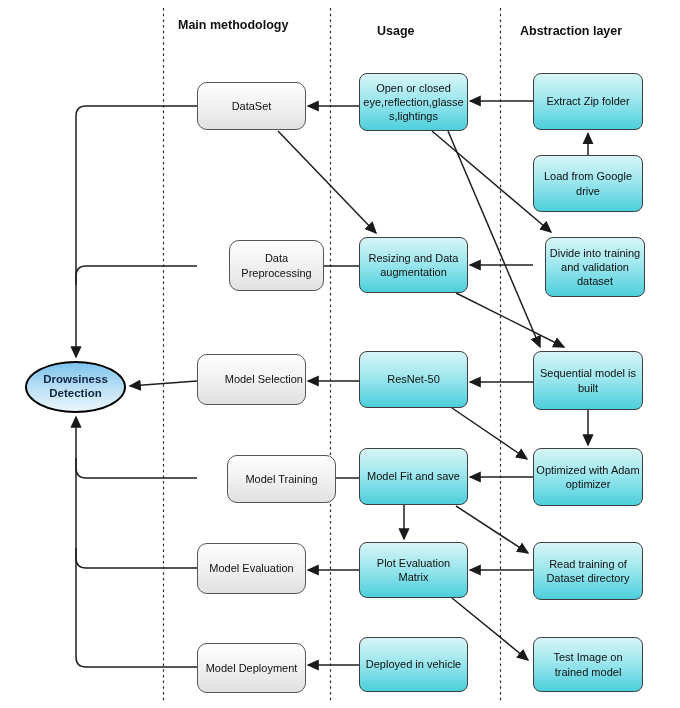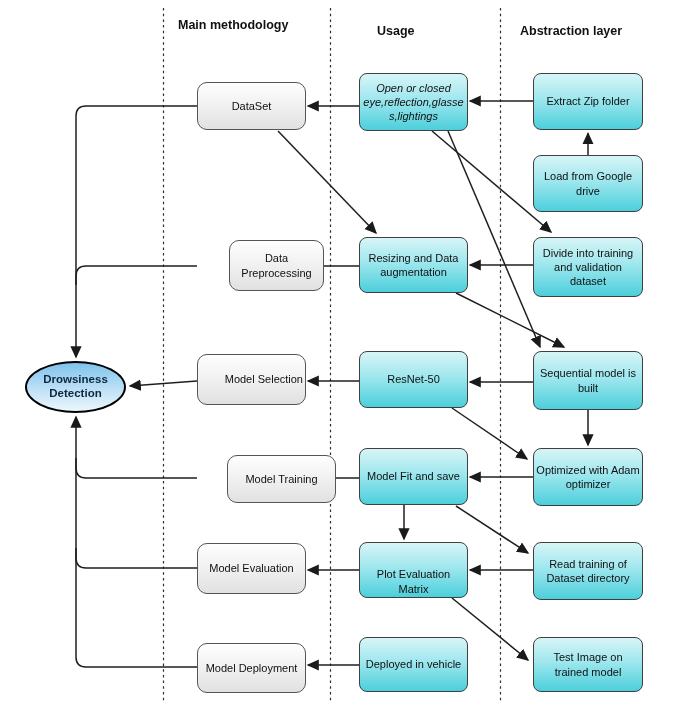--- a/index.html
+++ b/index.html
@@ -94,46 +94,46 @@
   <div class="node gray" style="left:197px;top:455px;width:109px;height:48px;margin-left:30px;">
     <span>Model Training</span>
     </div>
   <div class="node gray" style="left:197px;top:543px;width:109px;height:51px;">
     <span>Model Evaluation</span>
     </div>
   <div class="node gray" style="left:197px;top:643px;width:109px;height:50px;">
     <span>Model Deployment</span>
     </div>
 
-  <div class="node cyan" style="left:359px;top:73px;width:109px;height:58px;font-style:italic;">
+  <div class="node cyan" style="left:359px;top:73px;width:109px;height:58px;">
     <span>Open or closed eye,reflection,glasses,lightings</span>
     </div>
   <div class="node cyan" style="left:359px;top:237px;width:109px;height:56px;">
     <span>Resizing and Data augmentation</span>
     </div>
   <div class="node cyan" style="left:359px;top:351px;width:109px;height:57px;">
     <span>ResNet-50</span>
     </div>
   <div class="node cyan" style="left:359px;top:448px;width:109px;height:57px;">
     <span>Model Fit and save</span>
     </div>
-  <div class="node cyan" style="left:359px;top:542px;width:109px;height:56px;align-items:flex-end;">
+  <div class="node cyan" style="left:359px;top:542px;width:109px;height:56px;">
     <span>Plot Evaluation Matrix</span>
     </div>
   <div class="node cyan" style="left:359px;top:637px;width:109px;height:55px;">
     <span>Deployed in vehicle</span>
     </div>
 
   <div class="node cyan" style="left:533px;top:73px;width:110px;height:57px;">
     <span>Extract Zip folder</span>
     </div>
   <div class="node cyan" style="left:533px;top:155px;width:110px;height:57px;">
     <span>Load from Google drive</span>
     </div>
-  <div class="node cyan" style="left:533px;top:237px;width:110px;height:60px;">
+  <div class="node cyan" style="left:545px;top:237px;width:100px;height:60px;">
     <span>Divide into training and validation dataset</span>
     </div>
   <div class="node cyan" style="left:533px;top:351px;width:110px;height:59px;">
     <span>Sequential model is built</span>
     </div>
   <div class="node cyan" style="left:533px;top:448px;width:110px;height:58px;">
     <span>Optimized with Adam optimizer</span>
     </div>
   <div class="node cyan" style="left:533px;top:542px;width:110px;height:58px;">
     <span>Read training of Dataset directory</span>

